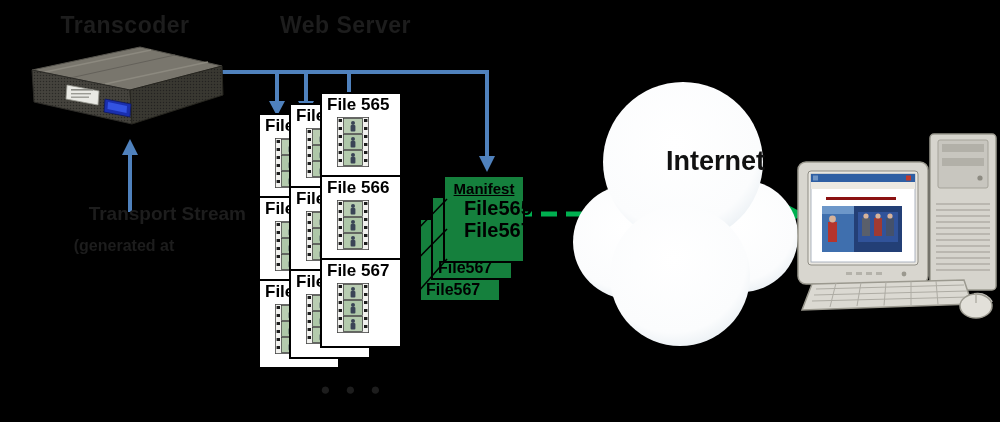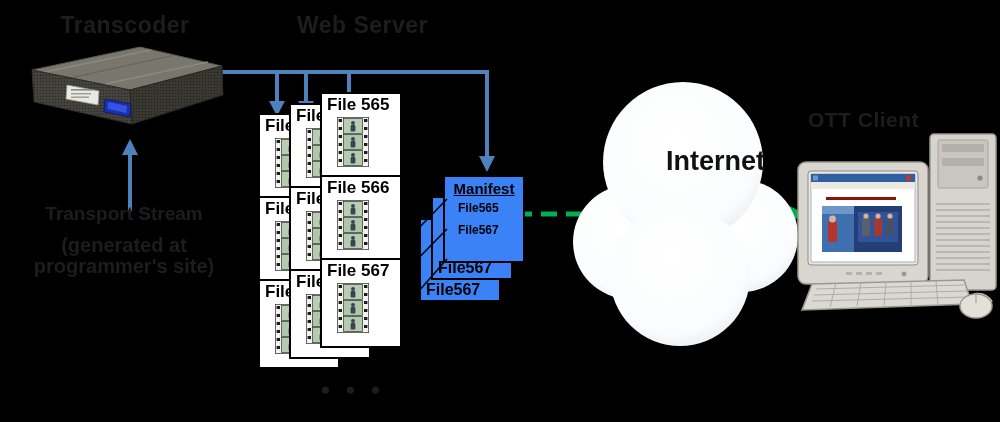--- a/index.html
+++ b/index.html
@@ -1,33 +1,33 @@
 <!DOCTYPE html>
 <html><head>
 <meta charset="utf-8">
 <style>
   html,body{margin:0;padding:0;background:#000;}
   .canvas{position:relative;width:1000px;height:422px;background:#000;overflow:hidden;
           font-family:"Liberation Sans",sans-serif;}
   .hidden-label{position:absolute;color:#1d1d1d;font-weight:bold;text-align:center;
                 letter-spacing:.5px;white-space:nowrap;}
   .annotation{position:absolute;left:2px;top:200px;width:244px;text-align:center;color:#1d1d1d;}
-  .annotation .big{font-size:19px;font-weight:bold;line-height:27px;}
-  .annotation .small{font-size:20px;font-weight:bold;line-height:21px;}
+  .annotation .big{font-size:19px;font-weight:bold;line-height:27px;text-align:right;}
+  .annotation .small{font-size:16px;font-weight:bold;line-height:21px;}
   .abs{position:absolute;}
   .card{position:absolute;width:82px;height:90px;background:#fff;border:2px solid #000;
         box-sizing:border-box;}
   .file-label{font-weight:bold;font-size:17px;color:#000;padding:1px 0 0 5px;white-space:nowrap;}
   .strip{position:absolute;left:15px;top:23px;width:32px;height:50px;}
-  .mcard{position:absolute;width:82px;background:#3b82f6;border:2px solid #000;box-sizing:border-box;}
+  .mcard{position:absolute;width:82px;background:#15803d;border:2px solid #000;box-sizing:border-box;}
   .mcard.front{height:88px;}
   .mcard.back{height:84px;}
   .m-title{font-weight:bold;font-size:15px;text-align:center;text-decoration:underline;
            color:#000;margin-top:3px;}
-  .m-entry{font-weight:bold;font-size:12px;color:#000;padding-left:13px;line-height:22px;
+  .m-entry{font-weight:bold;font-size:20px;color:#000;padding-left:19px;line-height:22px;
            white-space:nowrap;}
   .m-old{position:absolute;bottom:1px;left:5px;font-weight:bold;font-size:16px;color:#000;
          white-space:nowrap;}
   .dots{position:absolute;left:318px;top:380px;width:70px;text-align:center;color:#1d1d1d;
         font-size:17px;letter-spacing:5px;font-weight:bold;}
   .internet-label{position:absolute;left:600px;top:146px;width:165px;text-align:right;
                   color:#111;font-weight:bold;font-size:27px;}
   svg{display:block;}
 </style>
 </head>
@@ -112,27 +112,25 @@
     <polygon points="115,52 207,28 208,57 117,86" fill="url(#vent2)" stroke="#26251f" stroke-width="1"></polygon>
     <polygon points="52,47 84,53 83,67 51,61" fill="#e9e9e4" stroke="#9a9a93" stroke-width="0.8"></polygon>
     <rect x="56" y="51" width="22" height="1.6" fill="#8a8a84"></rect>
     <rect x="56" y="55" width="20" height="1.4" fill="#9a9a93"></rect>
     <rect x="56" y="58.5" width="18" height="1.4" fill="#9a9a93"></rect>
     <polygon points="90,61 116,66 115,79 89,74" fill="#1a2fae" stroke="#0d1660" stroke-width="0.8"></polygon>
     <polygon points="93,64 112,68 111.5,75 92.5,71" fill="#3353e2"></polygon>
   </svg>
 
   <div class="hidden-label" style="left:45px;top:12px;width:160px;font-size:23px">Transcoder</div>
-  <div class="hidden-label" style="left:280px;top:12px;width:165px;font-size:23px">Web Server</div>
-  <div class="hidden-label" style="left:786px;top:108px;width:155px;font-size:21px">OTT Client</div>
+  <div class="hidden-label" style="left:263px;top:12px;width:165px;font-size:23px">Web Server</div>
 
   <div class="annotation">
     <div class="big">Transport Stream</div>
     <div class="small" style="margin-top:8px">(generated at</div>
-    <div class="small">programmer's site)</div>
   </div>
 
   <div>
     <div class="card" style="left:258px;top:113px">
       <div class="file-label">File 565</div>
       <svg class="strip">
           <use href="#filmstrip"></use>
         </svg>
     </div>
     <div class="card" style="left:289px;top:103px">

